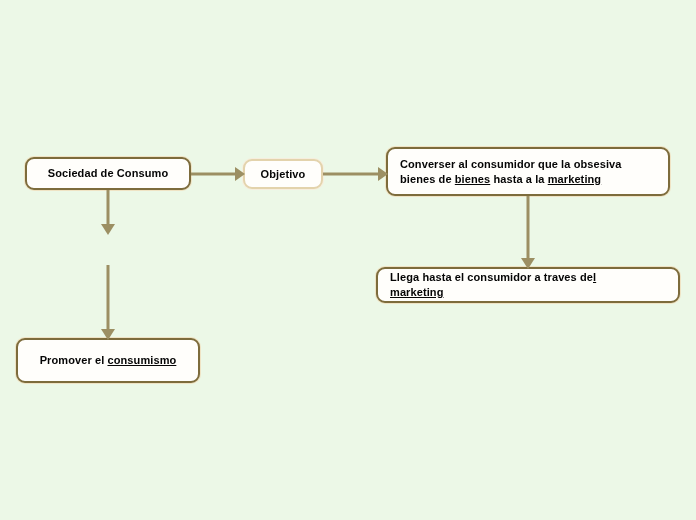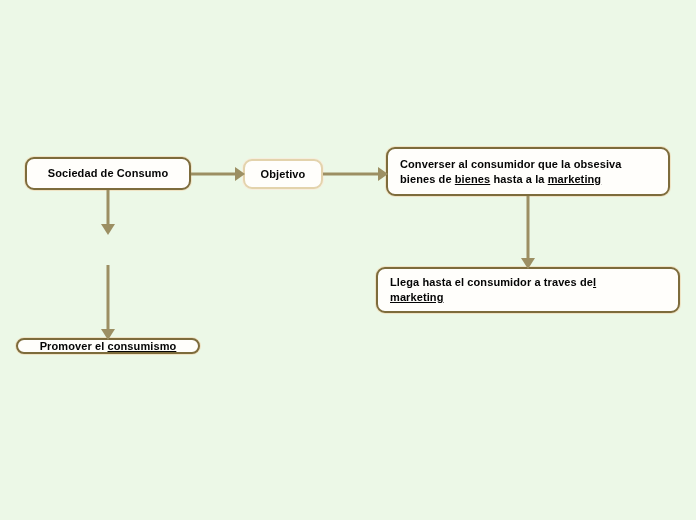--- a/index.html
+++ b/index.html
@@ -72,28 +72,28 @@
   </div>
 
   <div class="node" style="left:386px; top:147px; width:284px; height:49px;">
     <span class="txt">
       <span>Converser al consumidor que la obsesiva</span><br>
       <span>bienes de </span><span class="u">bienes</span><span> hasta a la </span><span class="u">marketing</span>
     </span>
   </div>
 
 
-  <div class="node" style="left:376px; top:267px; width:304px; height:46px;">
+  <div class="node" style="left:376px; top:267px; width:304px; height:36px;">
     <span class="txt">
       <span>Llega hasta el consumidor a traves de</span><span class="u">l</span><br>
       <span class="u">marketing</span>
     </span>
   </div>
 
-  <div class="node center" style="left:16px; top:338px; width:184px; height:16px;">
+  <div class="node center" style="left:16px; top:338px; width:184px; height:45px;">
     <span class="txt">
       <span>Promover el </span><span class="u">consumismo</span>
     </span>
   </div>
 
   <div class="arrow" style="left:191px; top:165px; width:54px; height:18px;">
     <svg width="54" height="18" viewBox="0 0 54 18">
       <line x1="0" y1="9" x2="44" y2="9" stroke="#9c8f63" stroke-width="3"></line>
       <polygon points="44,2 54,9 44,16" fill="#9c8f63"></polygon>
     </svg>

